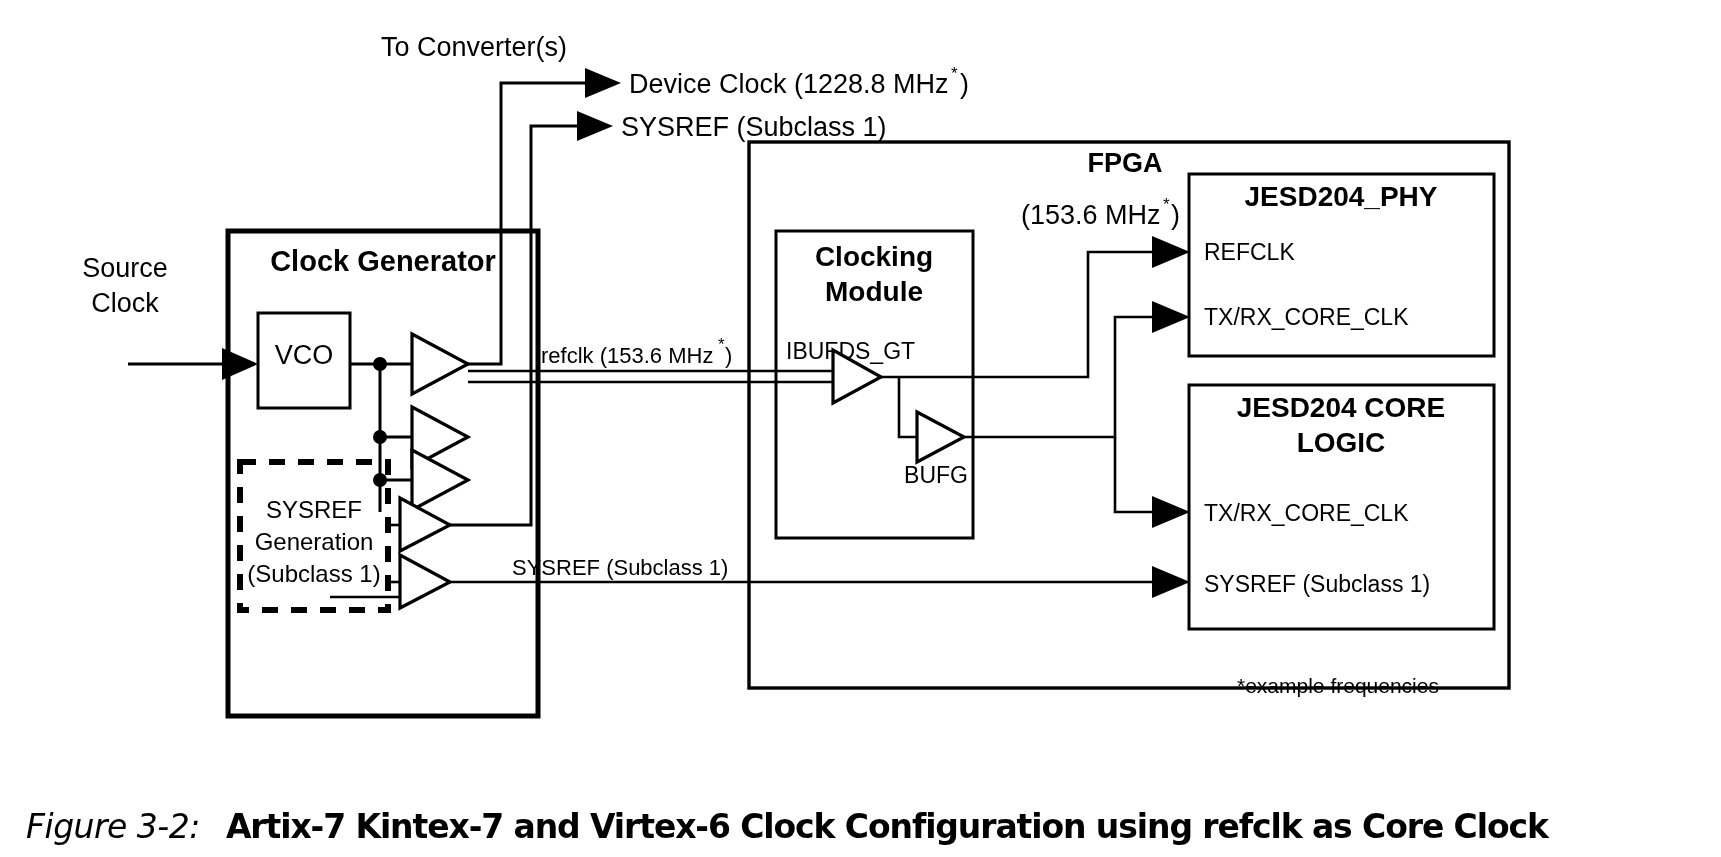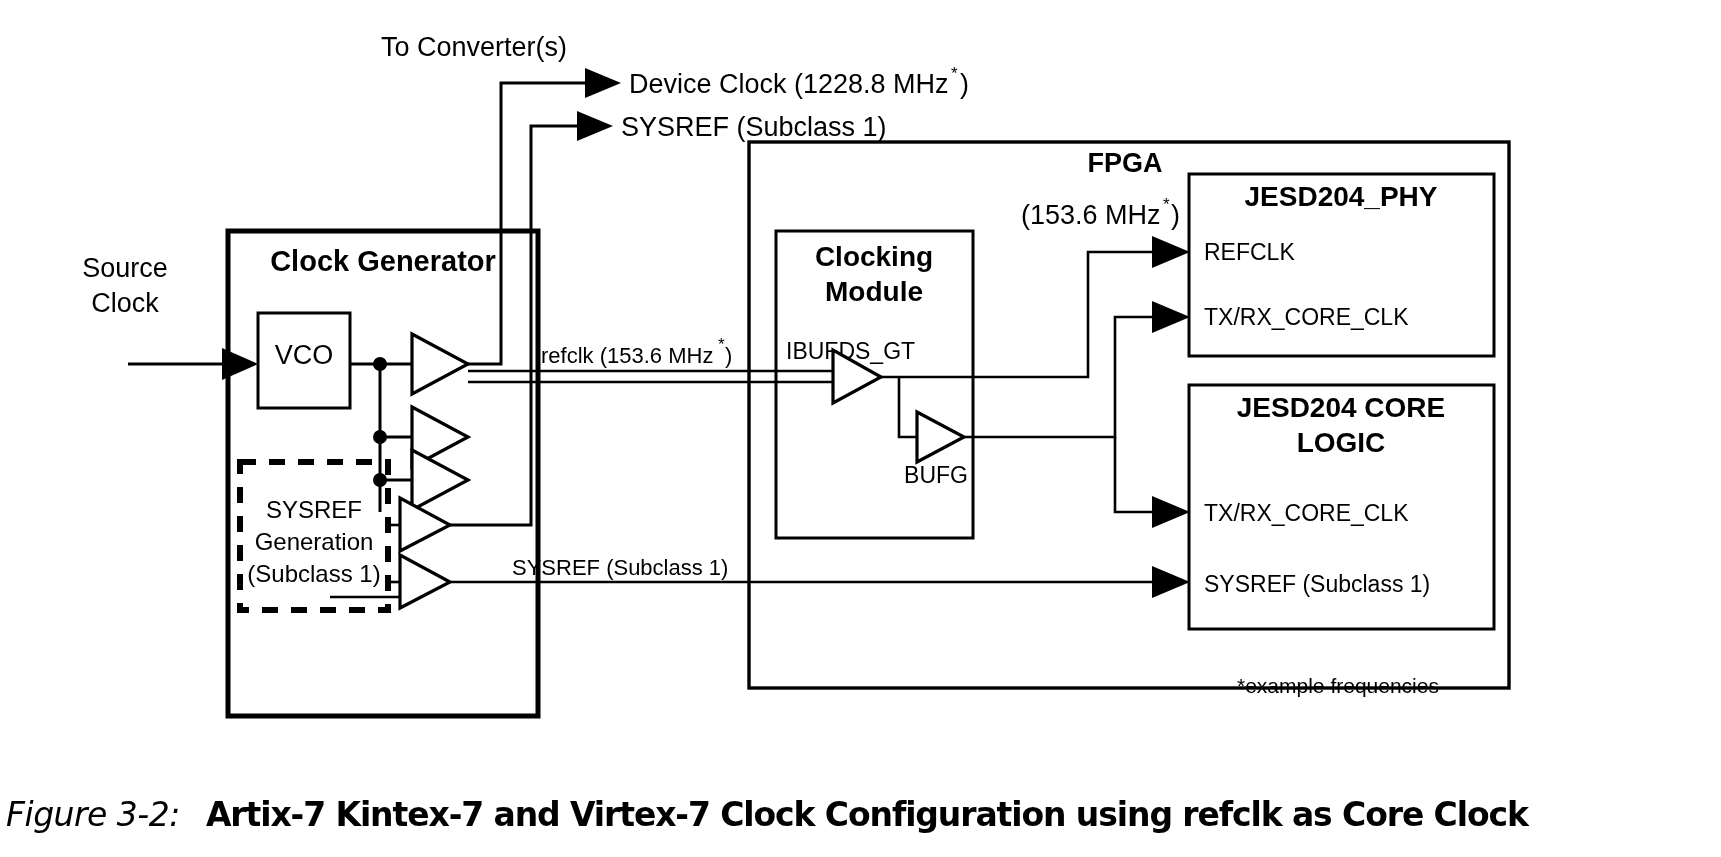--- a/index.html
+++ b/index.html
@@ -57,22 +57,22 @@
   .arrowhead   { fill: #000000; }
 
   
   #caption-bar {
     position: absolute;
     left: 0;
     bottom: 0;
     width: 1721px;
     height: 62px;
     display: flex;
-    align-items: flex-start;
-    padding-left: 6px;
+    align-items: center;
+    padding-left: 26px;
     box-sizing: border-box;
   }
   #caption-label {
     font-family: "DejaVu Sans", sans-serif;
     font-style: italic;
     font-size: 33px;
     letter-spacing: -0.5px;
     white-space: nowrap;
   }
   #caption-title {
@@ -196,15 +196,15 @@
     <line class="wire-thin" x1="450" y1="582" x2="1158" y2="582"></line>
     <polygon class="arrowhead" points="1152,566 1190,582 1152,598"></polygon>
     <text class="t-small" x="512" y="575">SYSREF (Subclass 1)</text>
 
     <text class="t-footnote" x="1237" y="693">*example frequencies</text>
   </svg>
 
 
   <div id="caption-bar">
     <span id="caption-label">Figure 3-2:</span>
-    <span id="caption-title">Artix-7 Kintex-7 and Virtex-7 Clock Configuration using refclk as Core Clock</span>
+    <span id="caption-title">Artix-7 Kintex-7 and Virtex-6 Clock Configuration using refclk as Core Clock</span>
   </div>
 </div>
 
 </body></html>

